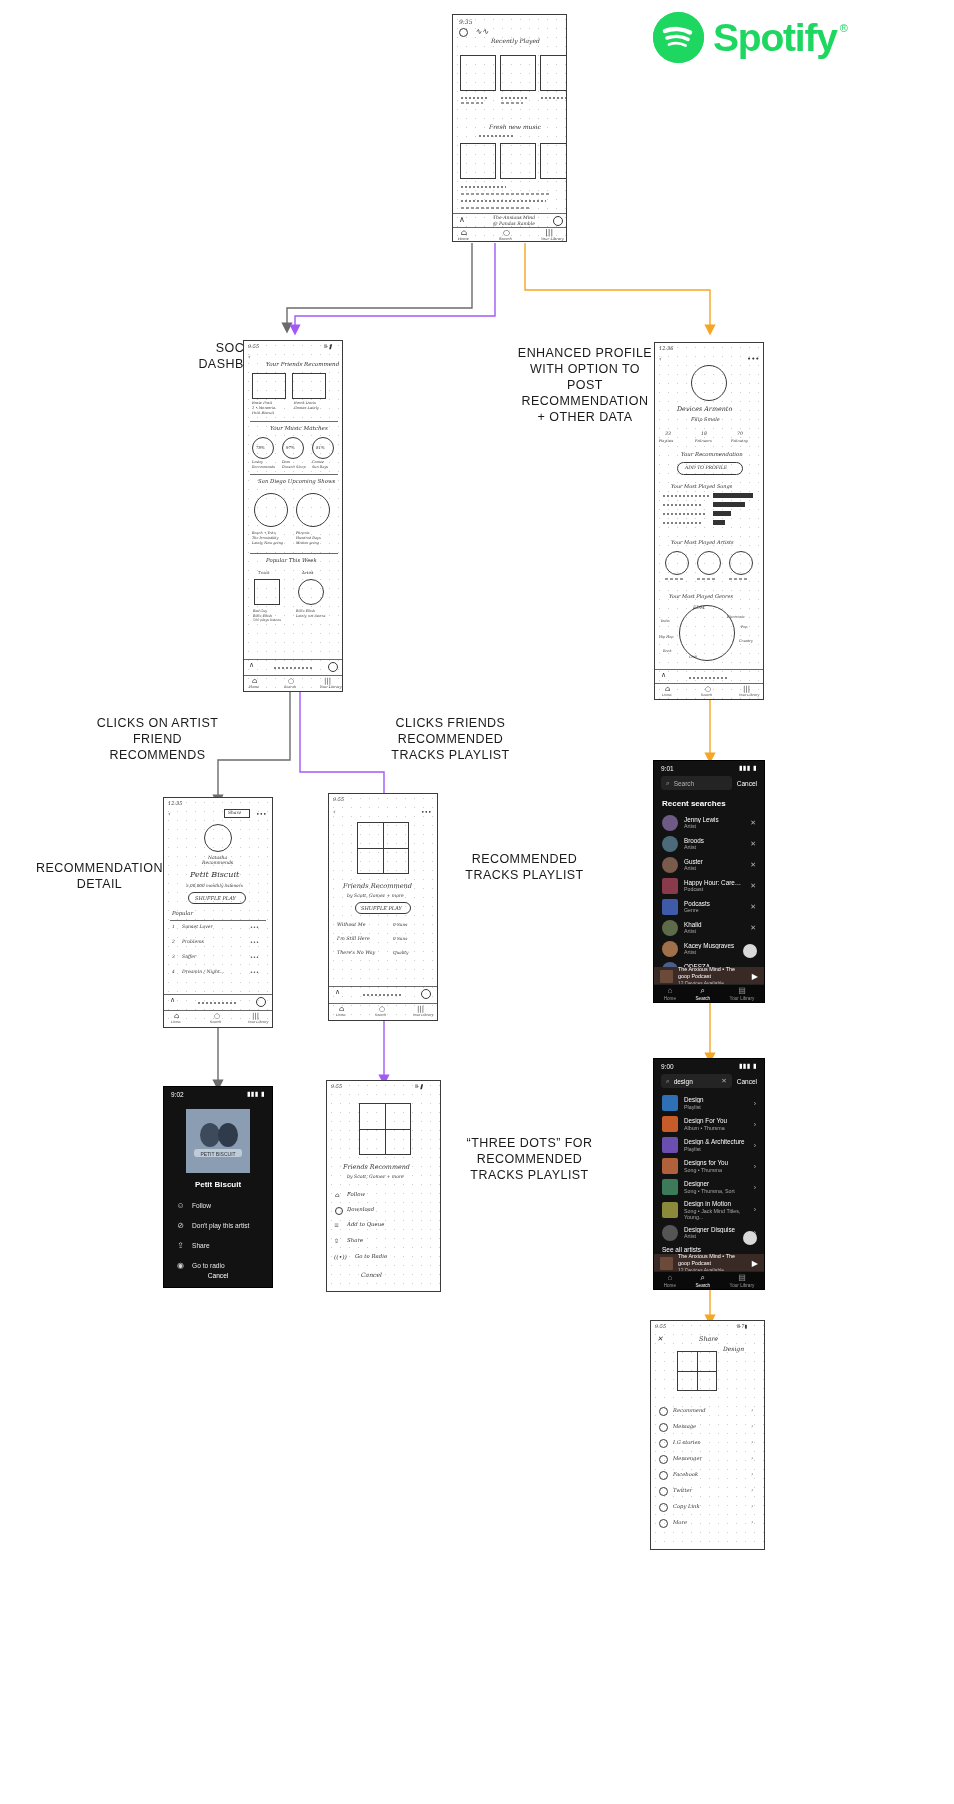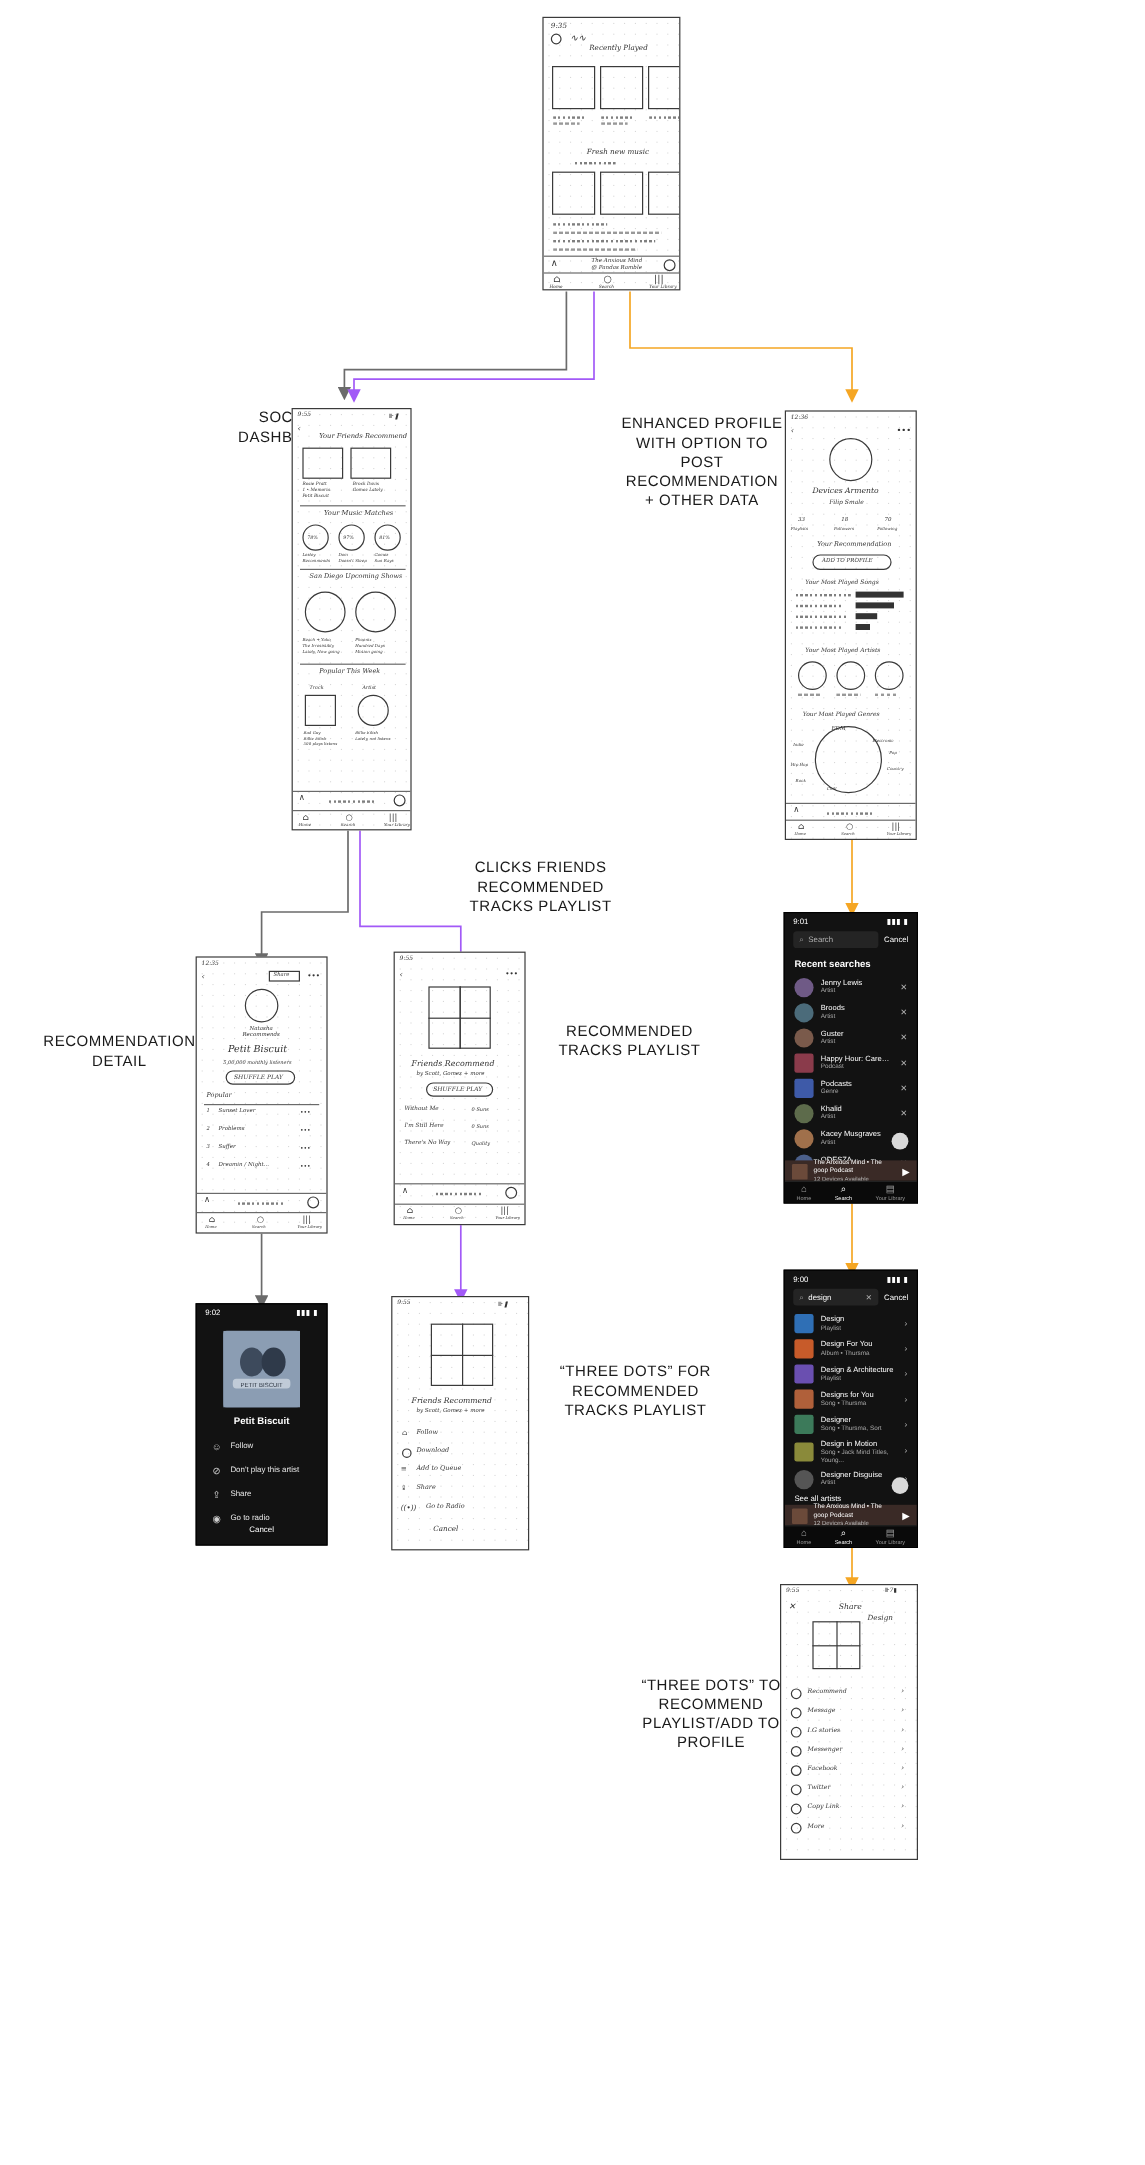--- a/index.html
+++ b/index.html
@@ -132,42 +132,52 @@
 
     <path d="M384,1020 L384,1080" stroke="#A259F7" stroke-width="1.4" fill="none" marker-end="url(#ap)"></path>
 
     <path d="M710,700 L710,758" stroke="#F5A623" stroke-width="1.4" fill="none" marker-end="url(#ao)"></path>
 
     <path d="M710,1003 L710,1058" stroke="#F5A623" stroke-width="1.4" fill="none" marker-end="url(#ao)"></path>
 
     <path d="M710,1290 L710,1320" stroke="#F5A623" stroke-width="1.4" fill="none" marker-end="url(#ao)"></path>
   </svg>
 
+  <div class="spotify-logo">
+    <div class="sp-mark">
+      <svg viewBox="0 0 51 51" width="51" height="51">
+        <circle cx="25.5" cy="25.5" r="25.5" fill="#1ED760"></circle>
+        <path d="M12 19c8-3 18-2.5 25 1.5" stroke="#fff" stroke-width="4.4" fill="none" stroke-linecap="round"></path>
+        <path d="M14 26c6.5-2.4 15-2 21 1.3" stroke="#fff" stroke-width="3.6" fill="none" stroke-linecap="round"></path>
+        <path d="M16 32.5c5-1.9 11.5-1.6 16.5 1" stroke="#fff" stroke-width="2.8" fill="none" stroke-linecap="round"></path>
+      </svg>
+    </div>
+    <div class="sp-word">Spotify</div>
+    <span class="sp-reg" style="color:#1ED760;align-self:flex-start;margin-top:10px;margin-left:-6px;">®</span>
+  </div>
 
   <div class="flow-label" style="left:180px;top:340px;width:120px;">SOCIAL
 DASHBOARD</div>
   <div class="flow-label" style="left:505px;top:345px;width:160px;">ENHANCED PROFILE
 WITH OPTION TO
 POST
 RECOMMENDATION
 + OTHER DATA</div>
+  <div class="flow-label" style="left:85px;top:715px;width:145px;">CLICKS ON ARTIST
+FRIEND RECOMMENDS</div>
   <div class="flow-label" style="left:388px;top:715px;width:125px;">CLICKS FRIENDS
 RECOMMENDED
 TRACKS PLAYLIST</div>
   <div class="flow-label" style="left:22px;top:860px;width:155px;">RECOMMENDATION
 DETAIL</div>
   <div class="flow-label" style="left:452px;top:851px;width:145px;">RECOMMENDED
 TRACKS PLAYLIST</div>
   <div class="flow-label" style="left:452px;top:1135px;width:155px;">“THREE DOTS” FOR
 RECOMMENDED
 TRACKS PLAYLIST</div>
-  <div class="flow-label" style="left:520px;top:1396px;width:145px;">“THREE DOTS” TO
-RECOMMEND
-PLAYLIST/ADD TO
-PROFILE</div>
 
   <div class="sketch" style="left:452px;top:14px;width:115px;height:228px;">
     <div class="ink-txt" style="left:6px;top:3px;font-size:6px;">9:35</div>
     <div class="ink-circ" style="left:6px;top:13px;width:9px;height:9px;"></div>
     <div class="ink-txt" style="left:22px;top:12px;font-size:8px;">∿∿</div>
     <div class="ink-txt" style="left:38px;top:22px;font-size:6px;">Recently Played</div>
 
     <div class="ink-box" style="left:7px;top:40px;width:36px;height:36px;"></div>
     <div class="ink-box" style="left:47px;top:40px;width:36px;height:36px;"></div>
     <div class="ink-box" style="left:87px;top:40px;width:30px;height:36px;"></div>

